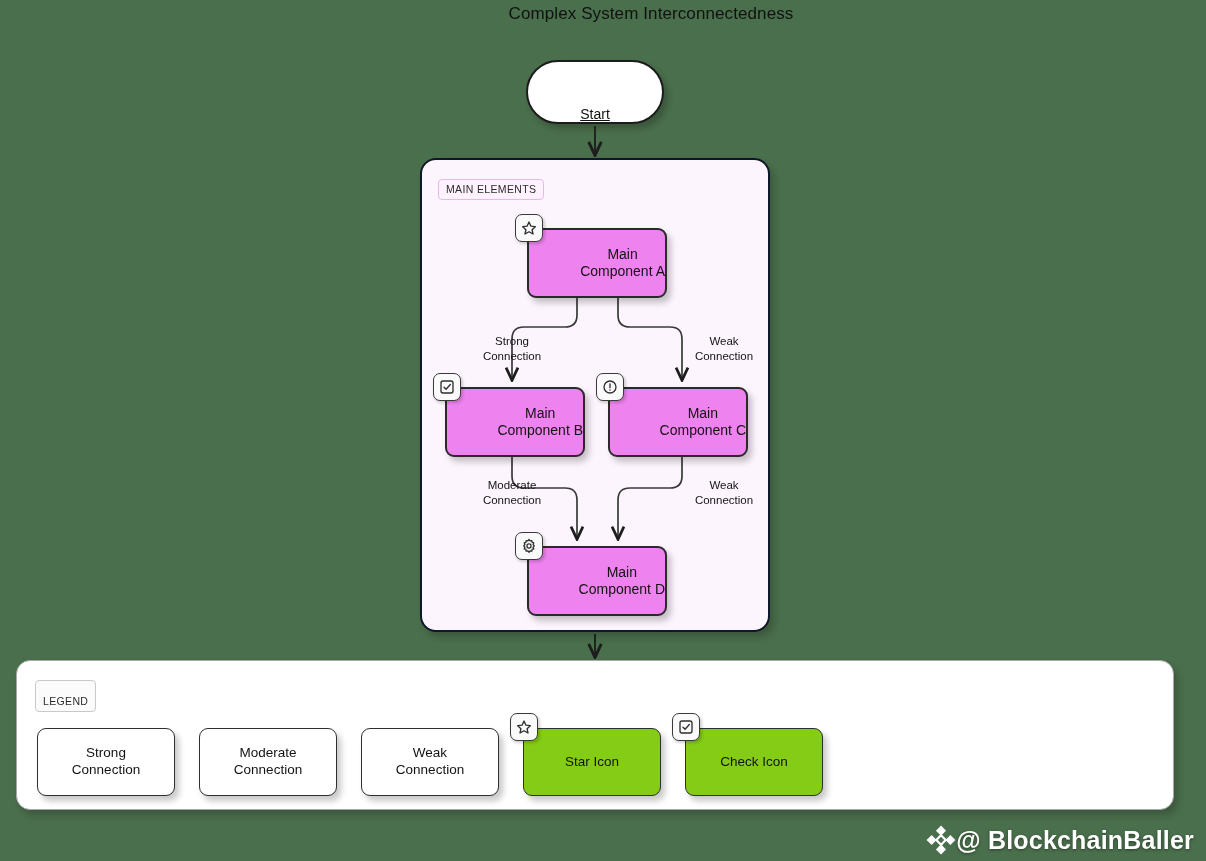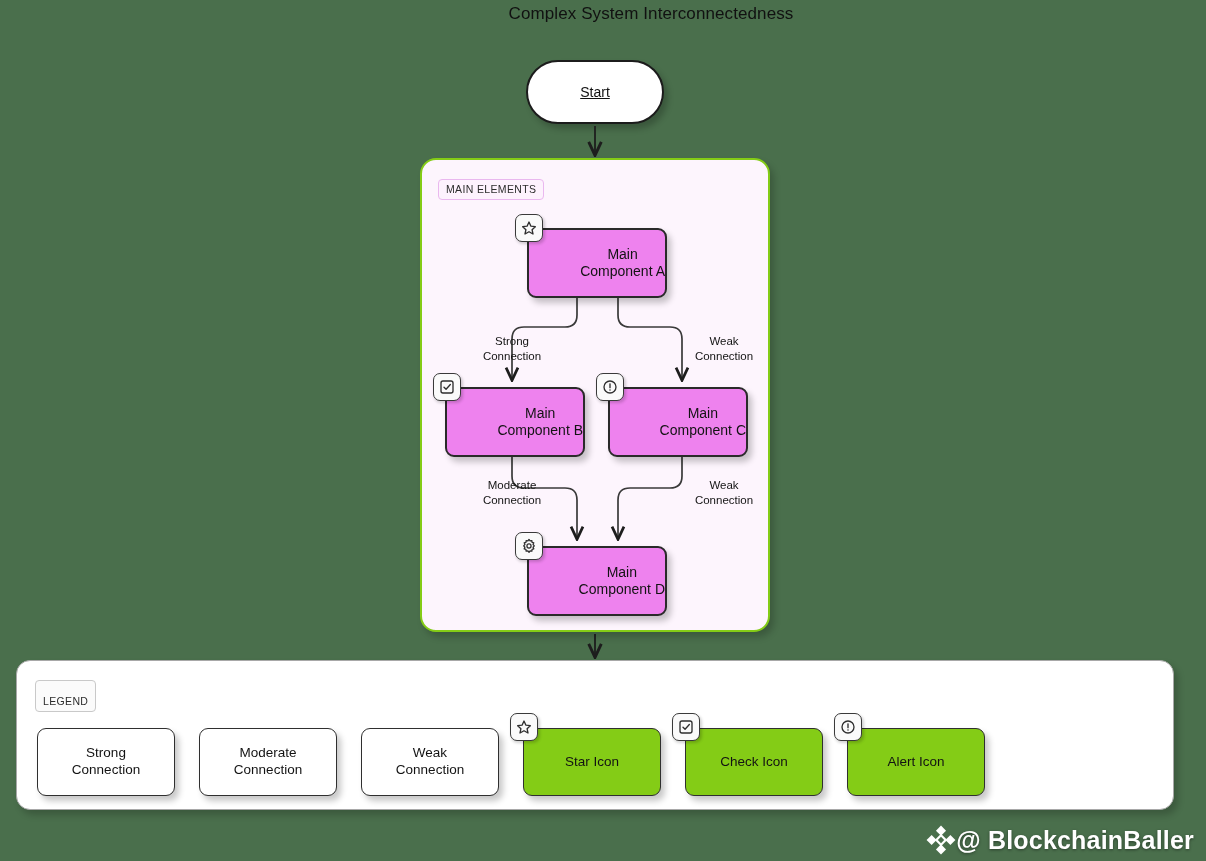--- a/index.html
+++ b/index.html
@@ -38,37 +38,37 @@
     position: absolute;
     left: 526px;
     top: 60px;
     width: 138px;
     height: 64px;
     background: #ffffff;
     border: 2px solid #1c1c1c;
     border-radius: 34px;
     box-sizing: border-box;
     display: flex;
-    align-items: center;
+    align-items: flex-end;
     justify-content: center;
     font-size: 14px;
     color: #111;
     box-shadow: 4px 5px 6px rgba(0,0,0,.22);
     text-decoration: underline;
   }
 
   
   #main-container {
     position: absolute;
     left: 420px;
     top: 158px;
     width: 350px;
     height: 474px;
     background: #fdf5fd;
-    border: 2px solid #84cc16;
+    border: 2px solid #0f172a;
     border-radius: 16px;
     box-sizing: border-box;
     box-shadow: 4px 5px 7px rgba(0,0,0,.20);
   }
   #main-container-label {
     position: absolute;
     left: 16px;
     top: 19px;
     padding: 3px 7px 4px 7px;
     background: #fdf2fd;
@@ -333,30 +333,20 @@
       <div class="legend-box icon">
         <div class="icon-badge">
           <svg width="16" height="16" viewBox="0 0 24 24" fill="none" stroke="#2e2e2e" stroke-width="2" stroke-linejoin="round" stroke-linecap="round">
             <rect x="3" y="3" width="18" height="18" rx="3"></rect>
             <polyline points="7.5,12.3 10.6,15.4 17,8.3"></polyline>
           </svg>
         </div>
         <span style="white-space:pre-line">Check Icon</span>
       </div>
 
-      <div class="legend-box icon">
-        <div class="icon-badge">
-          <svg width="16" height="16" viewBox="0 0 24 24" fill="none" stroke="#2e2e2e" stroke-width="2" stroke-linecap="round">
-            <circle cx="12" cy="12" r="9"></circle>
-            <line x1="12" y1="7.3" x2="12" y2="13"></line>
-            <circle cx="12" cy="16.6" r="1.1" fill="#2e2e2e" stroke="none"></circle>
-          </svg>
-        </div>
-        <span style="white-space:pre-line">Alert Icon</span>
-      </div>
 
 
     </div>
   </div>
 
   <div id="watermark">
     <svg id="watermark-logo" width="30" height="30" viewBox="0 0 32 32">
       <g fill="#ffffff">
         <rect x="12.2" y="2.2" width="7.6" height="7.6" transform="rotate(45 16 6)"></rect>
         <rect x="2.2" y="12.2" width="7.6" height="7.6" transform="rotate(45 6 16)"></rect>

